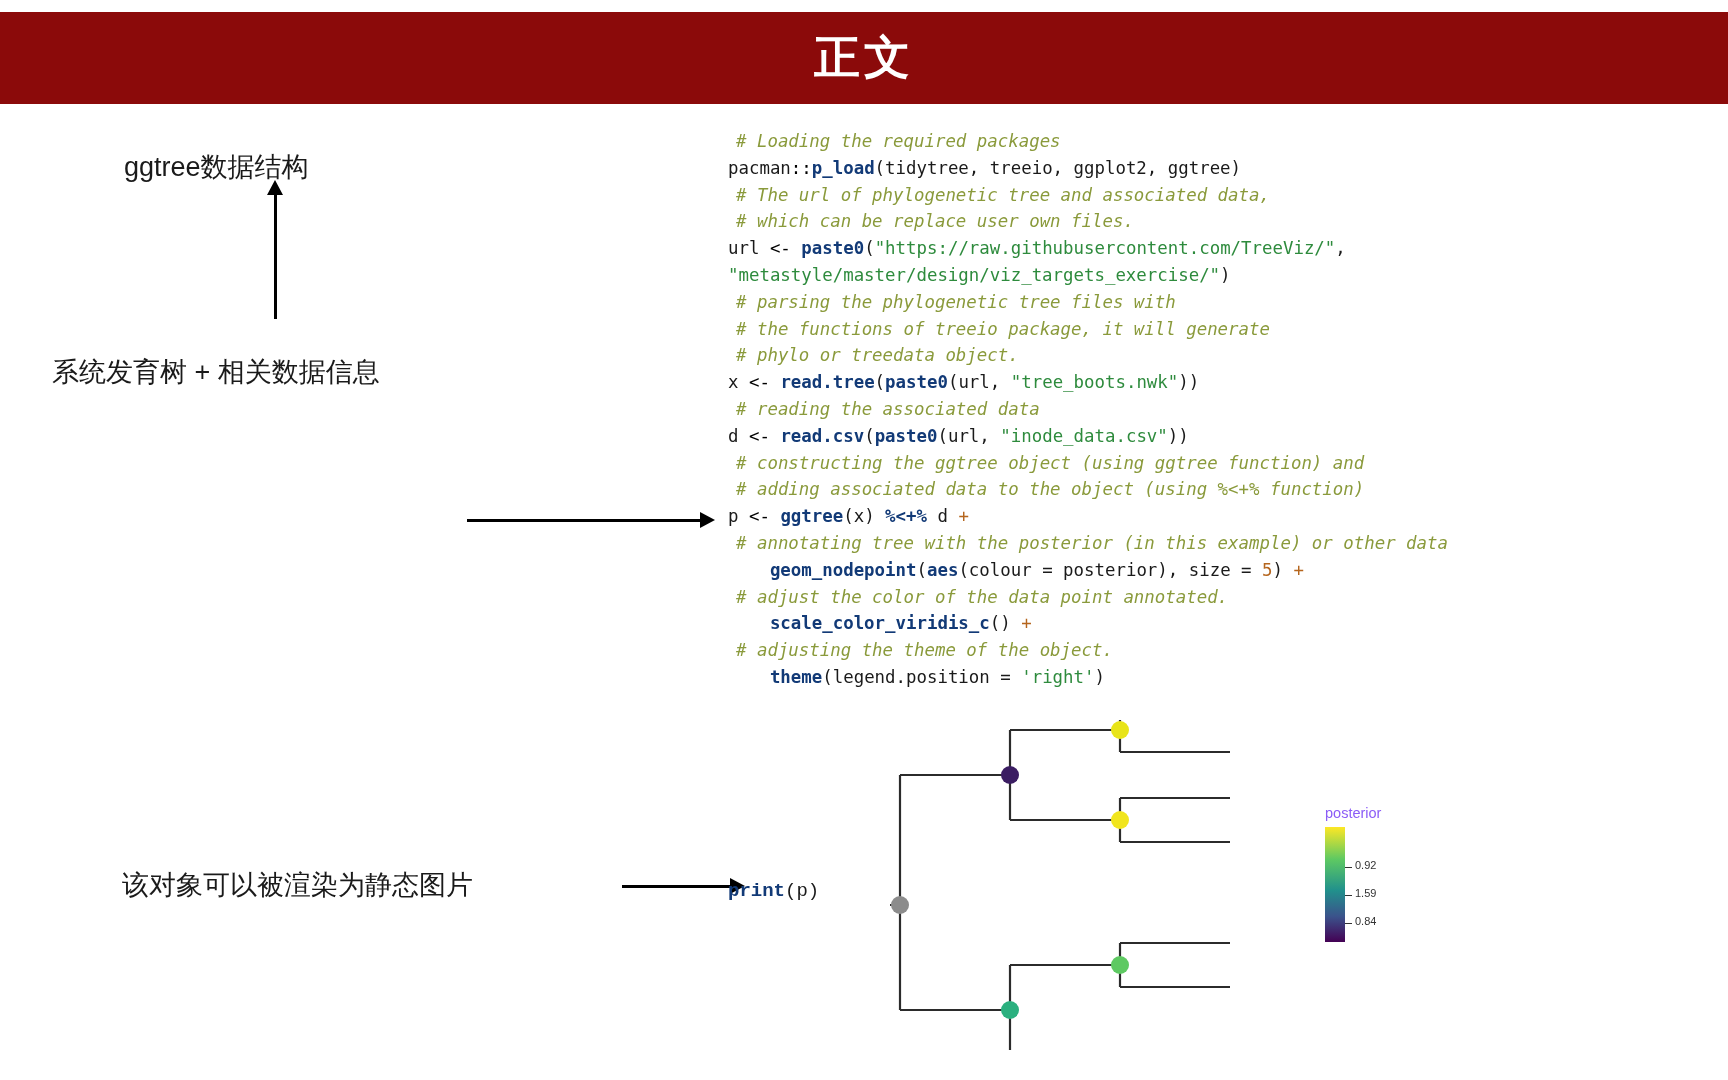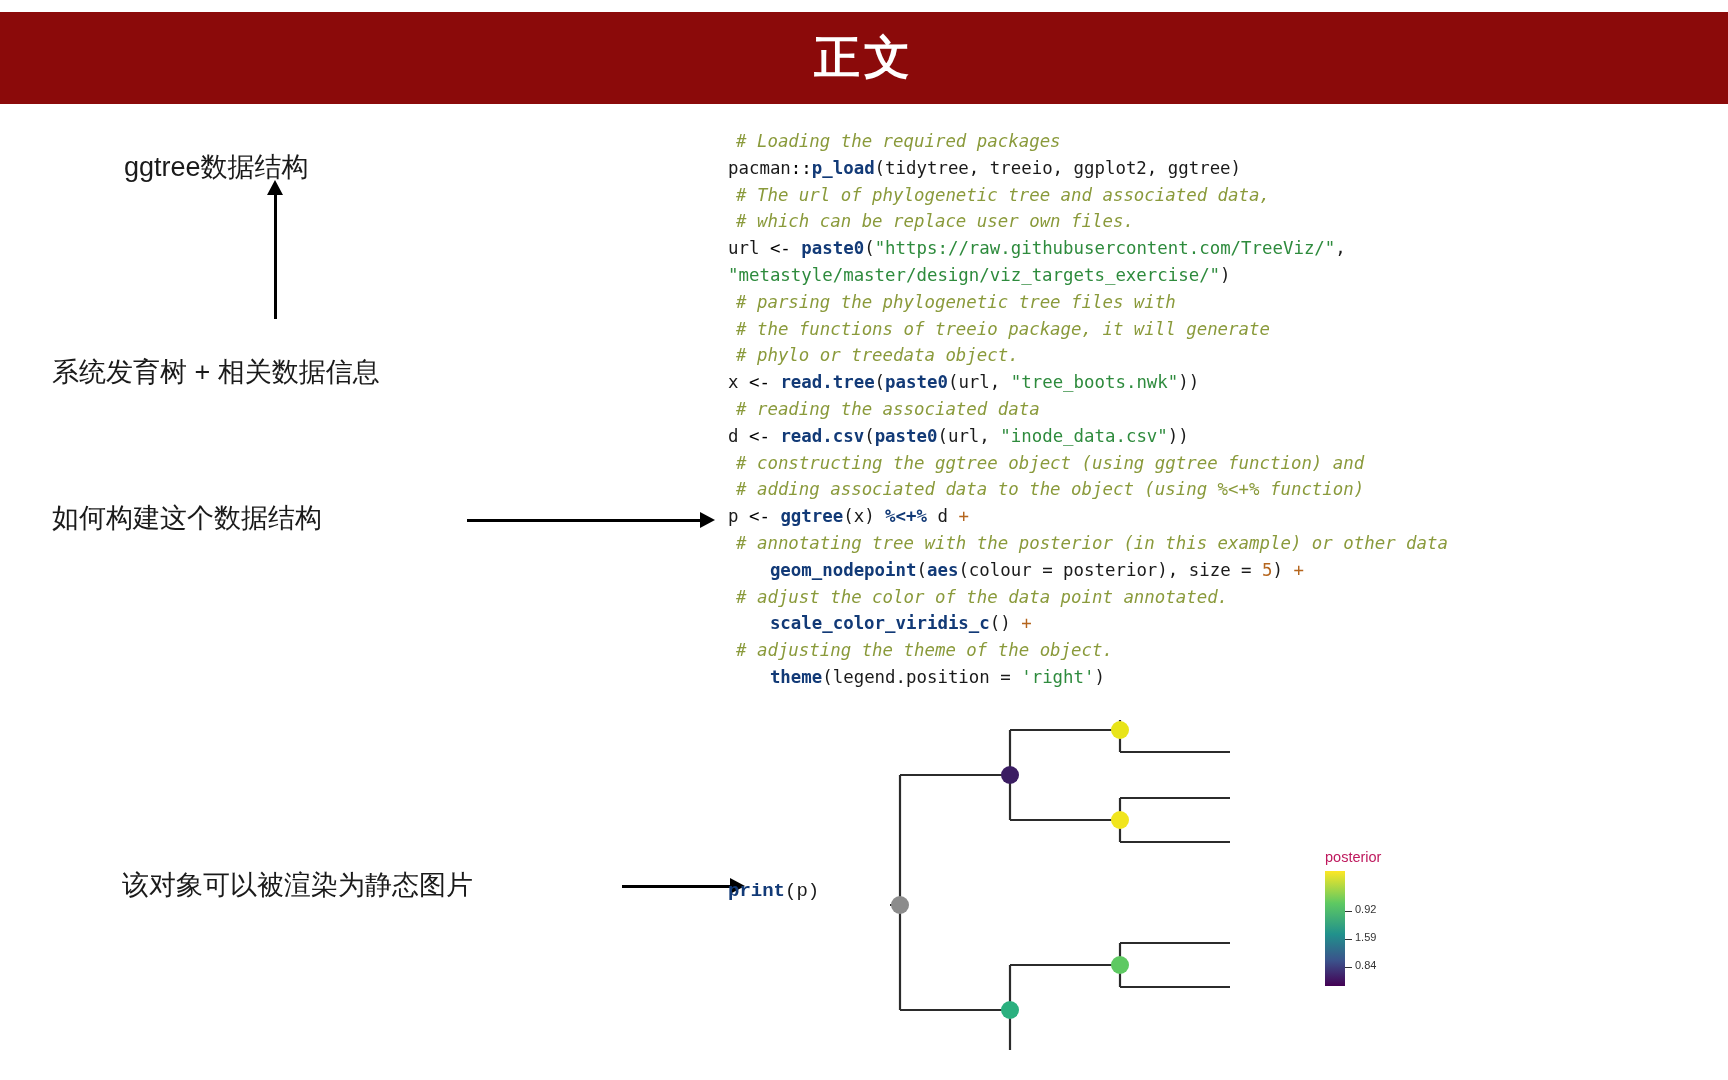--- a/index.html
+++ b/index.html
@@ -129,23 +129,22 @@
   .legend {
     position: absolute;
     left: 1325px;
     top: 805px;
     width: 140px;
     height: 150px;
     font-family: "Liberation Sans", sans-serif;
   }
   .legend-title {
     font-size: 14.5px;
-    color: #be185d;
+    color: #8b5cf6;
     margin-bottom: 6px;
-    margin-top: 44px;
   }
   .legend-body { position: relative; height: 118px; }
   .legend-bar {
     position: absolute;
     left: 0; top: 0;
     width: 20px; height: 115px;
     background: linear-gradient(to bottom, #fde725 0%, #5ec962 28%, #21918c 55%, #3b528b 78%, #440154 100%);
   }
   .legend-tick {
     position: absolute;
@@ -165,21 +164,20 @@
 </head>
 <body>
 
 <div class="header">
   <div class="header-title">正文</div>
 </div>
 
 <div class="left-col">
   <div class="note note-1">ggtree数据结构</div>
   <div class="note note-2">系统发育树 + 相关数据信息</div>
-  <div class="note note-3">如何构建这个数据结构</div>
   <div class="note note-4">该对象可以被渲染为静态图片</div>
 
   <div class="arrow-up"></div>
   <div class="arrow-right arrow-a"></div>
   <div class="arrow-right arrow-b"></div>
 </div>
 
 <div class="code" id="code-block"><div><span class="cmt"># Loading the required packages</span></div><div><span class="plain">pacman</span><span class="op">::</span><span class="fn">p_load</span><span class="plain">(tidytree, treeio, ggplot2, ggtree)</span></div><div><span class="cmt"># The url of phylogenetic tree and associated data,</span></div><div><span class="cmt"># which can be replace user own files.</span></div><div><span class="plain">url </span><span class="op">&lt;- </span><span class="fn">paste0</span><span class="plain">(</span><span class="str">"https://raw.githubusercontent.com/TreeViz/"</span><span class="plain">,</span></div><div><span class="str">"metastyle/master/design/viz_targets_exercise/"</span><span class="plain">)</span></div><div><span class="cmt"># parsing the phylogenetic tree files with</span></div><div><span class="cmt"># the functions of treeio package, it will generate</span></div><div><span class="cmt"># phylo or treedata object.</span></div><div><span class="plain">x </span><span class="op">&lt;- </span><span class="fn">read.tree</span><span class="plain">(</span><span class="fn">paste0</span><span class="plain">(url, </span><span class="str">"tree_boots.nwk"</span><span class="plain">))</span></div><div><span class="cmt"># reading the associated data</span></div><div><span class="plain">d </span><span class="op">&lt;- </span><span class="fn">read.csv</span><span class="plain">(</span><span class="fn">paste0</span><span class="plain">(url, </span><span class="str">"inode_data.csv"</span><span class="plain">))</span></div><div><span class="cmt"># constructing the ggtree object (using ggtree function) and</span></div><div><span class="cmt"># adding associated data to the object (using %&lt;+% function)</span></div><div><span class="plain">p </span><span class="op">&lt;- </span><span class="fn">ggtree</span><span class="plain">(x) </span><span class="fn">%&lt;+%</span><span class="plain"> d </span><span class="num">+</span></div><div><span class="cmt"># annotating tree with the posterior (in this example) or other data</span></div><div><span class="fn">    geom_nodepoint</span><span class="plain">(</span><span class="fn">aes</span><span class="plain">(colour = posterior), size = </span><span class="num">5</span><span class="plain">) </span><span class="num">+</span></div><div><span class="cmt"># adjust the color of the data point annotated.</span></div><div><span class="fn">    scale_color_viridis_c</span><span class="plain">() </span><span class="num">+</span></div><div><span class="cmt"># adjusting the theme of the object.</span></div><div><span class="fn">    theme</span><span class="plain">(legend.position = </span><span class="str">'right'</span><span class="plain">)</span></div></div>
 
 <div class="printline">

